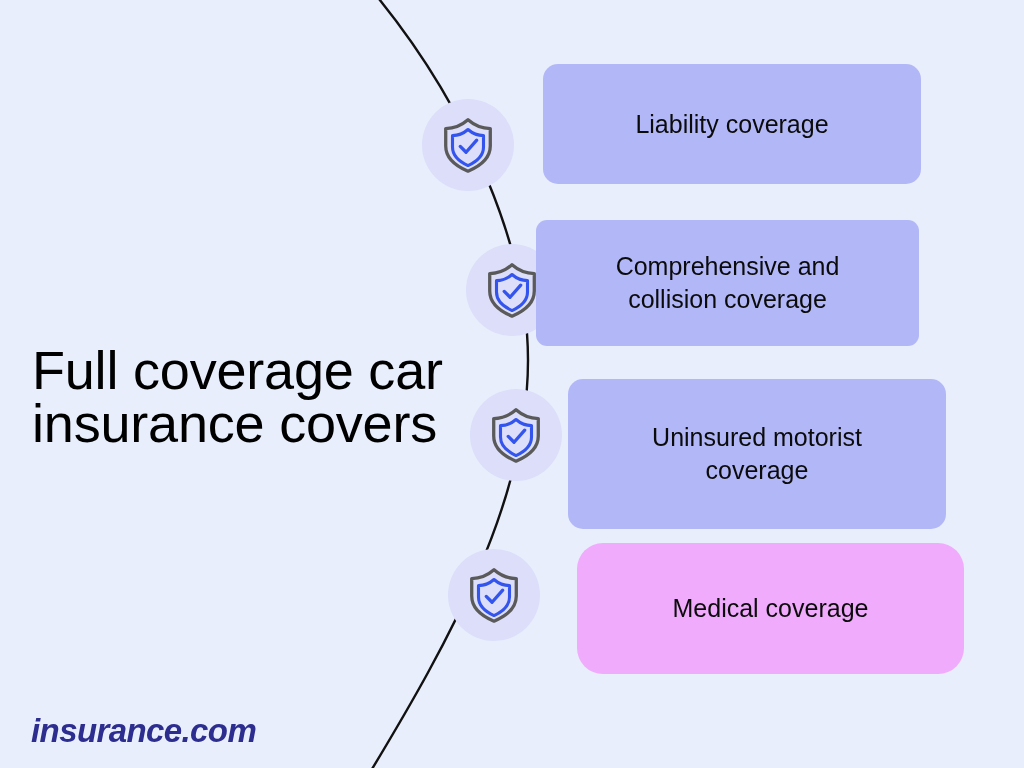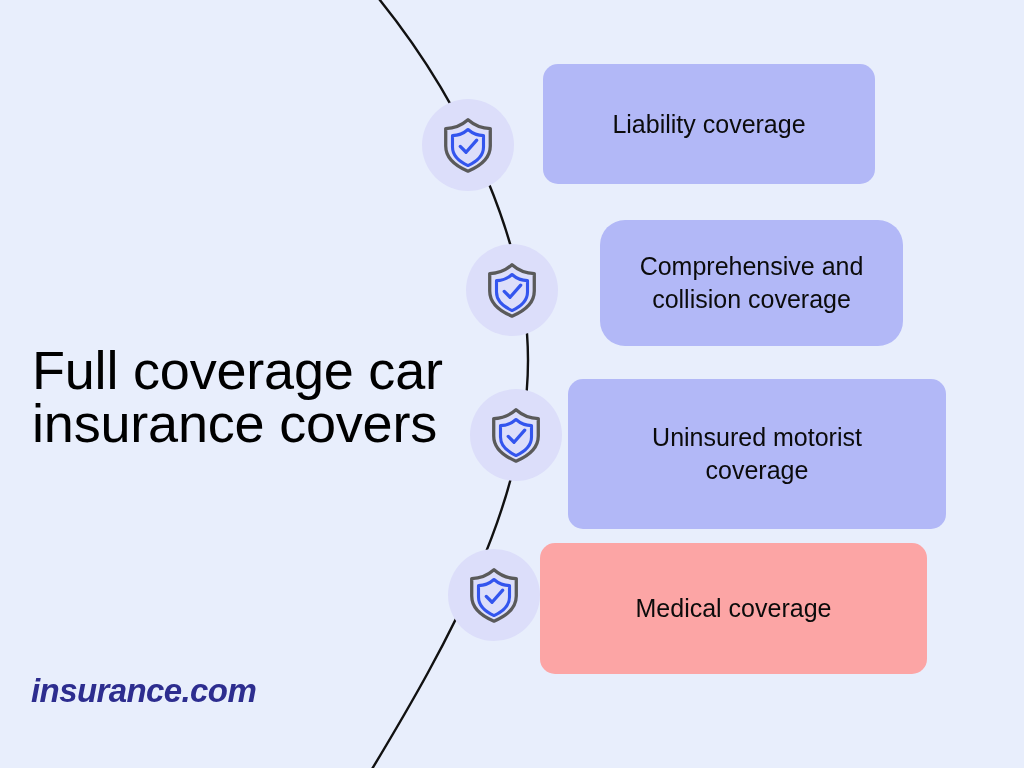--- a/index.html
+++ b/index.html
@@ -39,21 +39,21 @@
     line-height: 53px;
     color: #000000;
     letter-spacing: -0.2px;
     white-space: pre-line;
   }
 
   
   #logo {
     position: absolute;
     left: 31px;
-    top: 672px;
+    top: 712px;
     z-index: 4;
     font-size: 33px;
     line-height: 38px;
     font-weight: bold;
     font-style: italic;
     color: #2d2d8f;
     letter-spacing: -0.6px;
     text-align: right;
   }
 
@@ -103,34 +103,34 @@
 
   <div class="badge" style="left: 422px; top: 99px; width: 92px; height: 92px; background: rgb(220, 222, 250);">
     <span>
       <svg width="62" height="62" viewBox="0 0 64 64">
         <path d="M32 6 C24 13 16 15 9 15 L9 33 C9 46 20 54 32 59 C44 54 55 46 55 33 L55 15 C48 15 40 13 32 6 Z" fill="#dcdefa" stroke="#5a5a5a" stroke-width="3.4" stroke-linejoin="round" stroke-linecap="round"></path>
         <path d="M32 16 C26.5 20.8 21 22.3 16 22.3 L16 34 C16 43.2 23.5 49.3 32 53.2 C40.5 49.3 48 43.2 48 34 L48 22.3 C43 22.3 37.5 20.8 32 16 Z" fill="none" stroke="#3355ee" stroke-width="3.2" stroke-linejoin="round" stroke-linecap="round"></path>
         <path d="M24 33.5 L30 39.5 L41 27" fill="none" stroke="#3355ee" stroke-width="3.4" stroke-linecap="round" stroke-linejoin="round"></path>
       </svg>
     </span>
   </div>
-  <div class="pill" style="left: 543px; top: 64px; width: 332px; height: 120px; background: rgb(178, 184, 247); color: rgb(11, 11, 11); border-radius: 15px;">
+  <div class="pill" style="left: 543px; top: 64px; width: 378px; height: 120px; background: rgb(178, 184, 247); color: rgb(11, 11, 11); border-radius: 15px;">
     <span>Liability coverage</span>
   </div>
 
   <div class="badge" style="left: 466px; top: 244px; width: 92px; height: 92px; background: rgb(220, 222, 250);">
     <span>
       <svg width="62" height="62" viewBox="0 0 64 64">
         <path d="M32 6 C24 13 16 15 9 15 L9 33 C9 46 20 54 32 59 C44 54 55 46 55 33 L55 15 C48 15 40 13 32 6 Z" fill="#dcdefa" stroke="#5a5a5a" stroke-width="3.4" stroke-linejoin="round" stroke-linecap="round"></path>
         <path d="M32 16 C26.5 20.8 21 22.3 16 22.3 L16 34 C16 43.2 23.5 49.3 32 53.2 C40.5 49.3 48 43.2 48 34 L48 22.3 C43 22.3 37.5 20.8 32 16 Z" fill="none" stroke="#3355ee" stroke-width="3.2" stroke-linejoin="round" stroke-linecap="round"></path>
         <path d="M24 33.5 L30 39.5 L41 27" fill="none" stroke="#3355ee" stroke-width="3.4" stroke-linecap="round" stroke-linejoin="round"></path>
       </svg>
     </span>
   </div>
-  <div class="pill" style="left: 600px; top: 220px; width: 303px; height: 126px; background: rgb(178, 184, 247); color: rgb(11, 11, 11); border-radius: 25px;">
+  <div class="pill" style="left: 536px; top: 220px; width: 383px; height: 126px; background: rgb(178, 184, 247); color: rgb(11, 11, 11); border-radius: 11px;">
     <span>Comprehensive and
 collision coverage</span>
   </div>
 
   <div class="badge" style="left: 470px; top: 389px; width: 92px; height: 92px; background: rgb(220, 222, 250);">
     <span>
       <svg width="62" height="62" viewBox="0 0 64 64">
         <path d="M32 6 C24 13 16 15 9 15 L9 33 C9 46 20 54 32 59 C44 54 55 46 55 33 L55 15 C48 15 40 13 32 6 Z" fill="#dcdefa" stroke="#5a5a5a" stroke-width="3.4" stroke-linejoin="round" stroke-linecap="round"></path>
         <path d="M32 16 C26.5 20.8 21 22.3 16 22.3 L16 34 C16 43.2 23.5 49.3 32 53.2 C40.5 49.3 48 43.2 48 34 L48 22.3 C43 22.3 37.5 20.8 32 16 Z" fill="none" stroke="#3355ee" stroke-width="3.2" stroke-linejoin="round" stroke-linecap="round"></path>
         <path d="M24 33.5 L30 39.5 L41 27" fill="none" stroke="#3355ee" stroke-width="3.4" stroke-linecap="round" stroke-linejoin="round"></path>
@@ -144,17 +144,17 @@
 
   <div class="badge" style="left: 448px; top: 549px; width: 92px; height: 92px; background: rgb(220, 222, 250);">
     <span>
       <svg width="62" height="62" viewBox="0 0 64 64">
         <path d="M32 6 C24 13 16 15 9 15 L9 33 C9 46 20 54 32 59 C44 54 55 46 55 33 L55 15 C48 15 40 13 32 6 Z" fill="#dcdefa" stroke="#5a5a5a" stroke-width="3.4" stroke-linejoin="round" stroke-linecap="round"></path>
         <path d="M32 16 C26.5 20.8 21 22.3 16 22.3 L16 34 C16 43.2 23.5 49.3 32 53.2 C40.5 49.3 48 43.2 48 34 L48 22.3 C43 22.3 37.5 20.8 32 16 Z" fill="none" stroke="#3355ee" stroke-width="3.2" stroke-linejoin="round" stroke-linecap="round"></path>
         <path d="M24 33.5 L30 39.5 L41 27" fill="none" stroke="#3355ee" stroke-width="3.4" stroke-linecap="round" stroke-linejoin="round"></path>
       </svg>
     </span>
   </div>
-  <div class="pill" style="left: 540px; top: 543px; width: 387px; height: 131px; background: #fca5a5; color: rgb(11, 11, 11); border-radius: 15px;">
+  <div class="pill" style="left: 577px; top: 543px; width: 387px; height: 131px; background: #f0abfc; color: rgb(11, 11, 11); border-radius: 26px;">
     <span>Medical coverage</span>
   </div>
 
 </div>
 
 </body></html>

